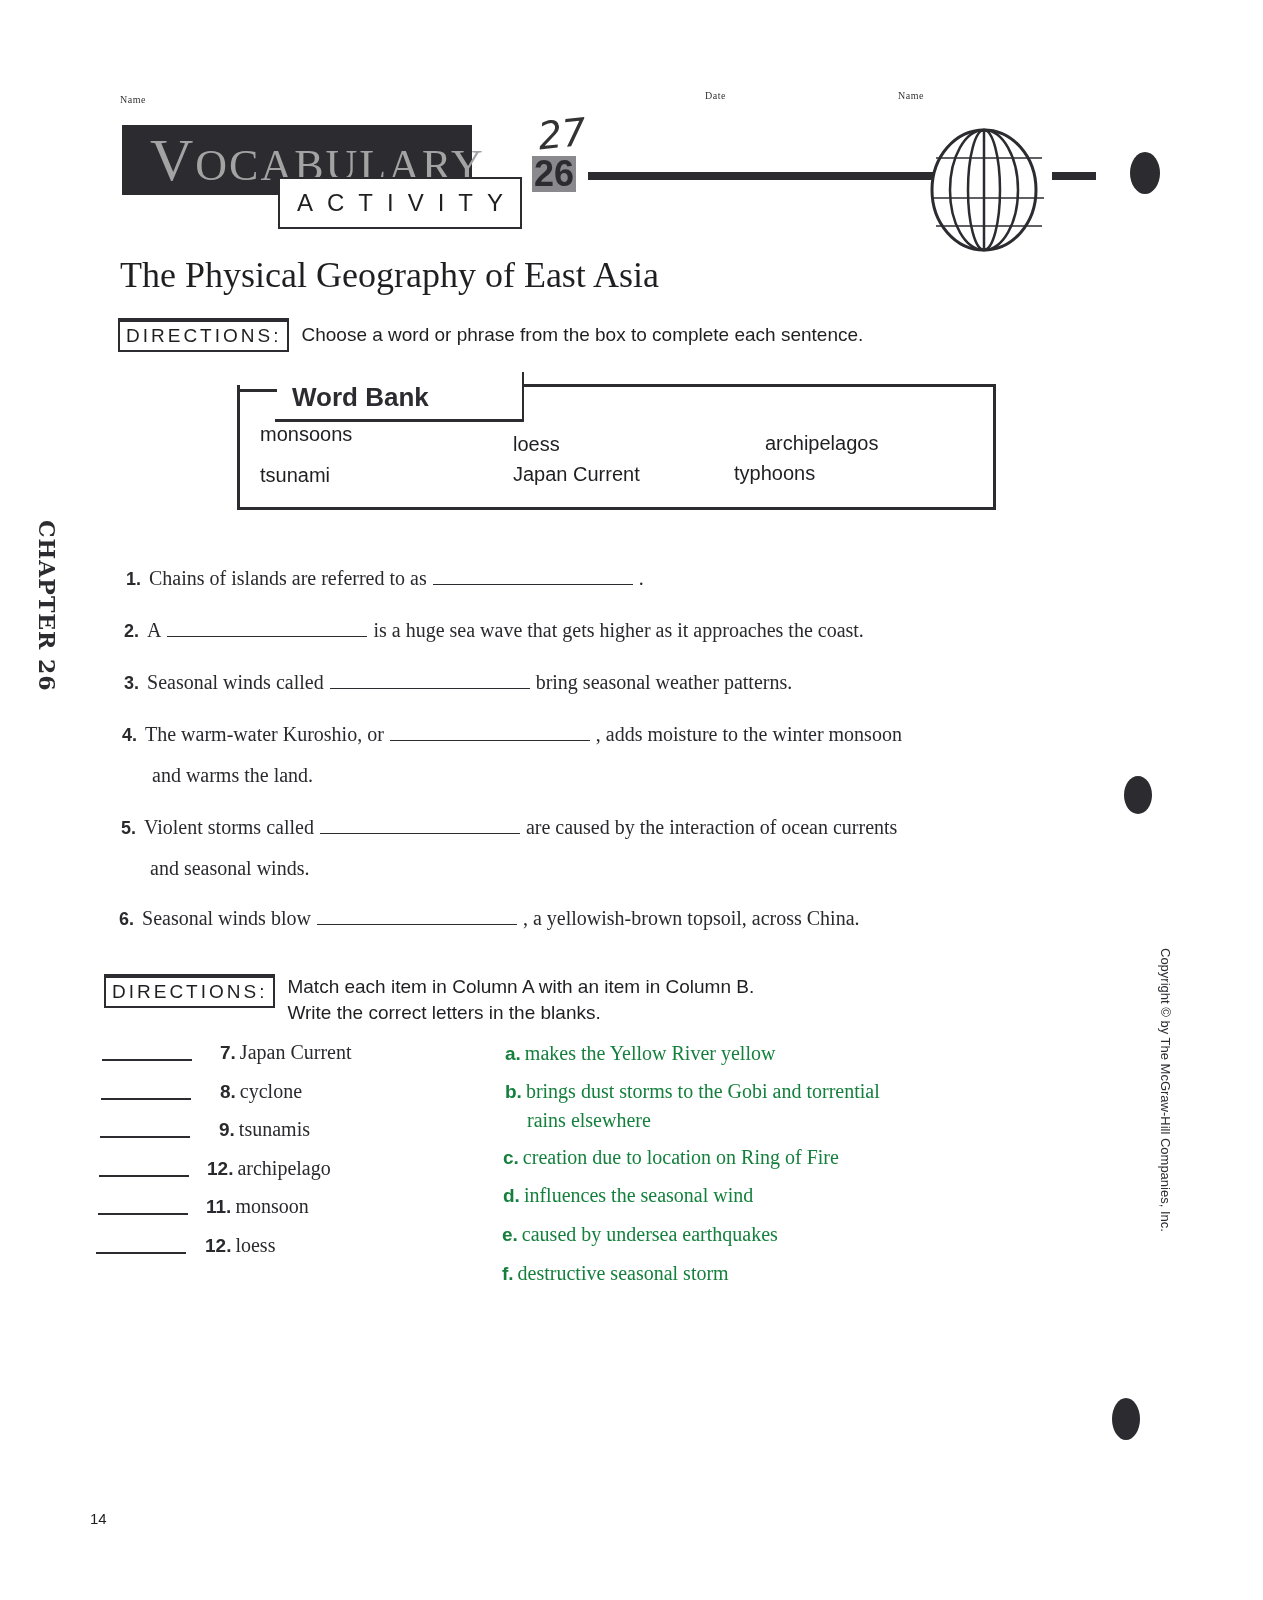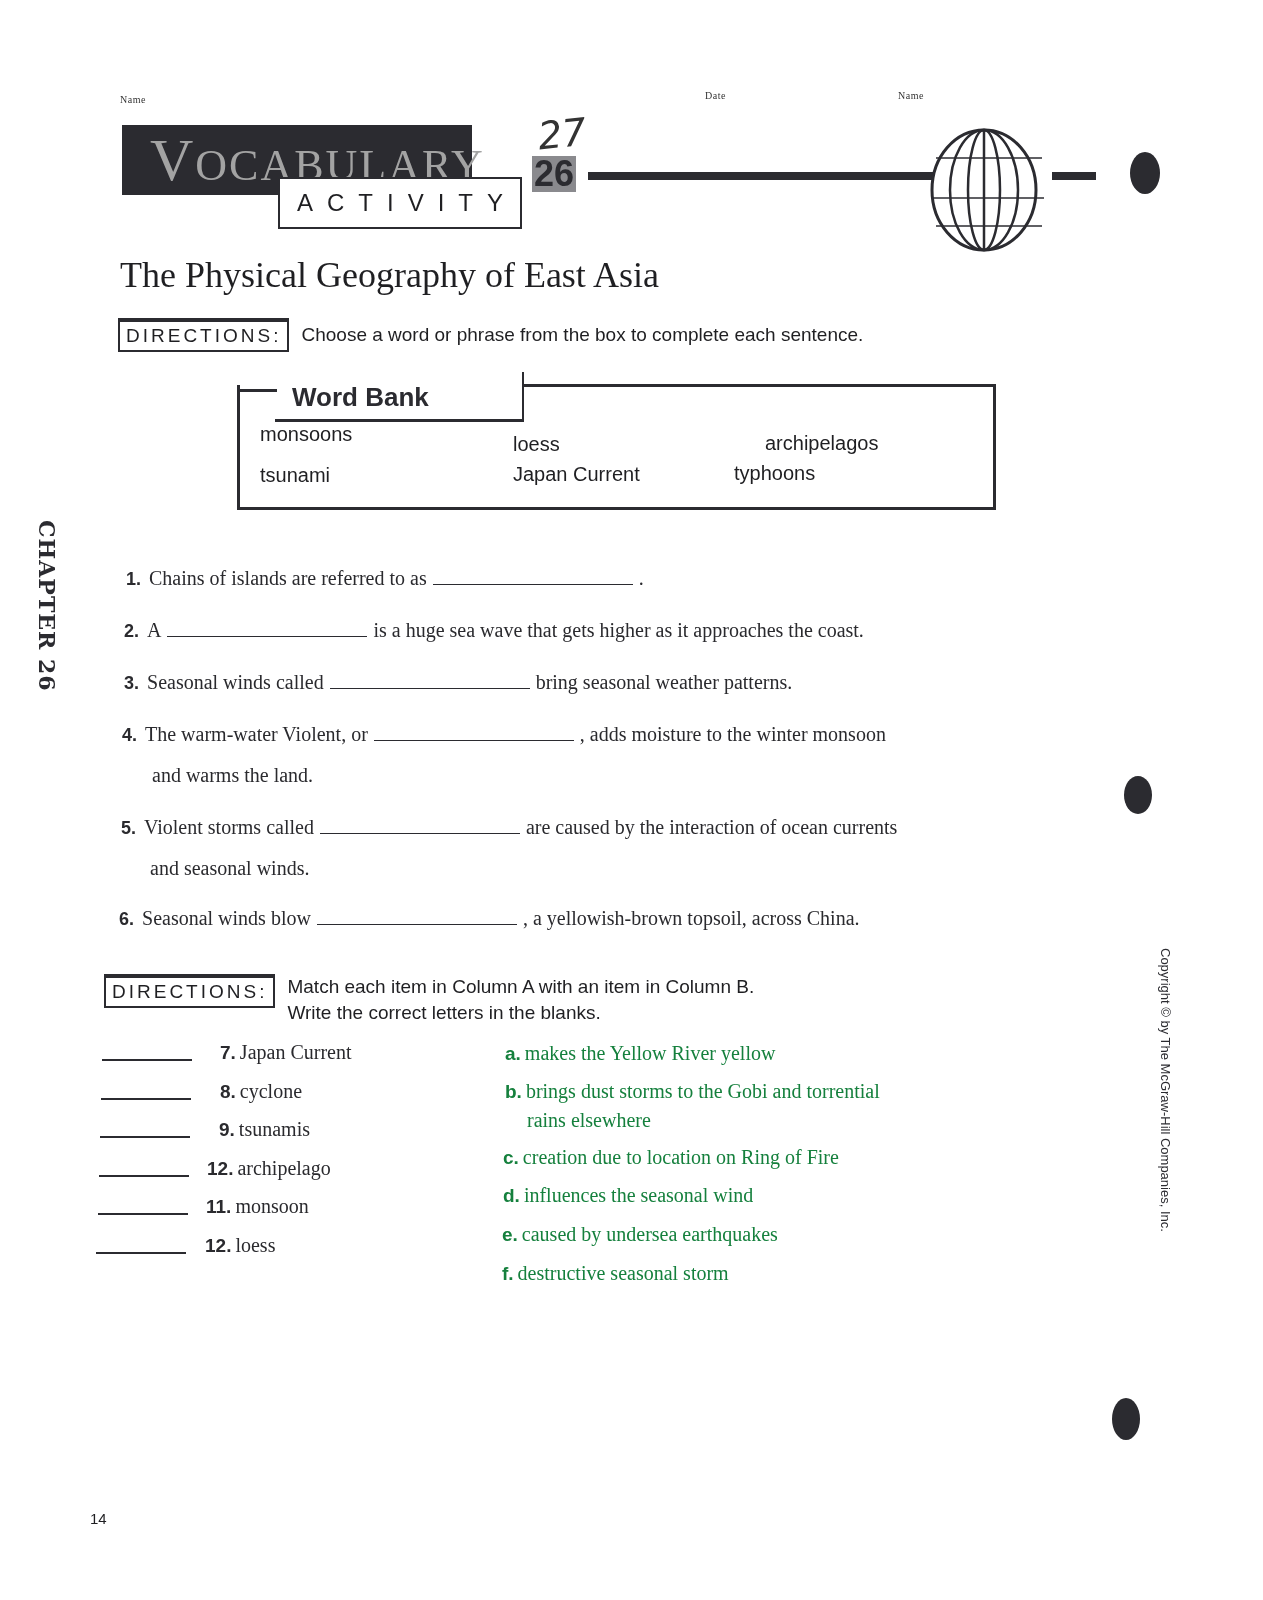--- a/index.html
+++ b/index.html
@@ -149,21 +149,21 @@
 <div class="abs q" style="left:126px; top:567px;">
   <span class="num">1.</span><span>Chains of islands are referred to as</span><span class="blank" style="width:200px;"></span><span>.</span>
 </div>
 <div class="abs q" style="left:124px; top:619px;">
   <span class="num">2.</span><span>A</span><span class="blank" style="width:200px;"></span><span>is a huge sea wave that gets higher as it approaches the coast.</span>
 </div>
 <div class="abs q" style="left:124px; top:671px;">
   <span class="num">3.</span><span>Seasonal winds called</span><span class="blank" style="width:200px;"></span><span>bring seasonal weather patterns.</span>
 </div>
 <div class="abs q" style="left:122px; top:723px;">
-  <span class="num">4.</span><span>The warm-water Violent, or</span><span class="blank" style="width:200px;"></span><span>, adds moisture to the winter monsoon</span>
+  <span class="num">4.</span><span>The warm-water Kuroshio, or</span><span class="blank" style="width:200px;"></span><span>, adds moisture to the winter monsoon</span>
 </div>
 <div class="abs q" style="left:152px; top:764px;">and warms the land.</div>
 <div class="abs q" style="left:121px; top:816px;">
   <span class="num">5.</span><span>Violent storms called</span><span class="blank" style="width:200px;"></span><span>are caused by the interaction of ocean currents</span>
 </div>
 <div class="abs q" style="left:150px; top:857px;">and seasonal winds.</div>
 <div class="abs q" style="left:119px; top:907px;">
   <span class="num">6.</span><span>Seasonal winds blow</span><span class="blank" style="width:200px;"></span><span>, a yellowish-brown topsoil, across China.</span>
 </div>
 

